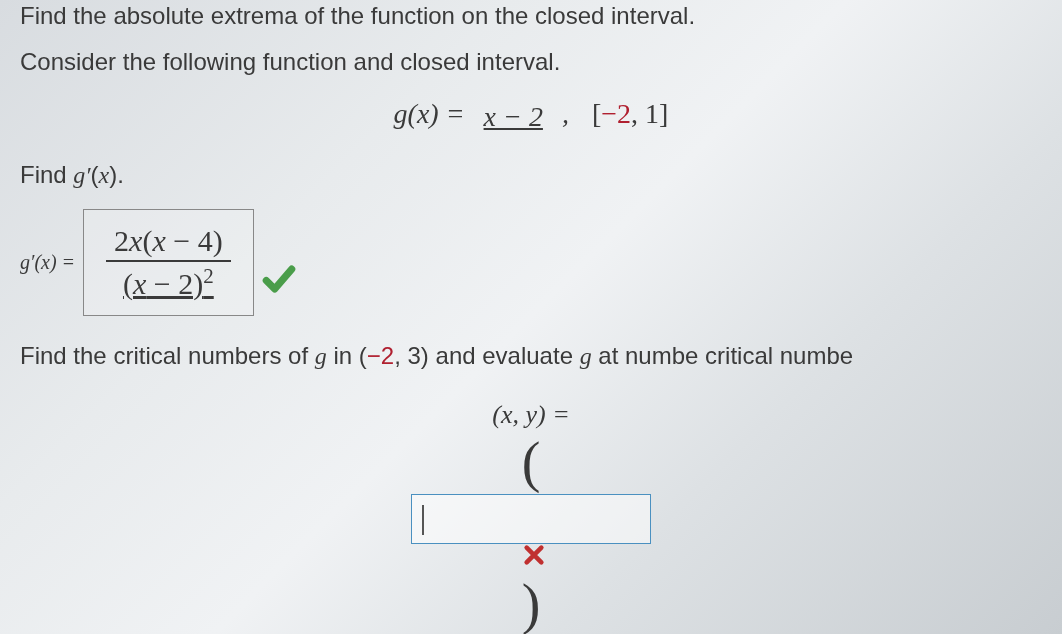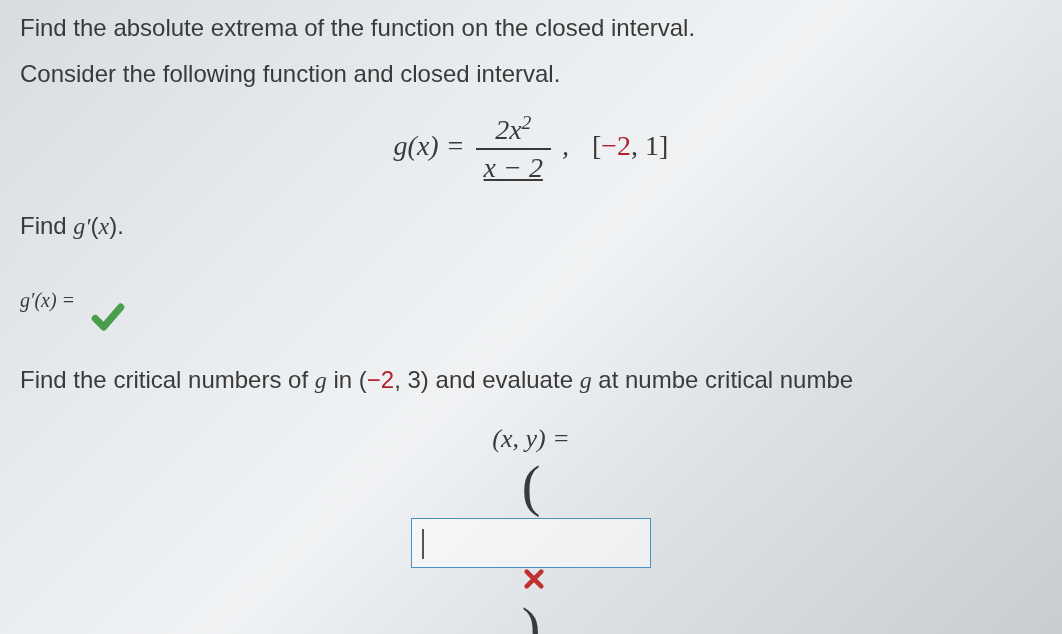--- a/index.html
+++ b/index.html
@@ -15,21 +15,21 @@
       padding: 0 20px;
       color: #3a3a3a;
       font-size: 24px;
       overflow: hidden;
       position: relative;
     }
     .line {
       margin: 18px 0;
     }
     .title {
-      margin-top: 12px;
+      margin-top: 0;
       padding-top: 2px;
     }
     .math-display {
       text-align: center;
       margin: 22px 0 26px 0;
       font-family: 'Times New Roman', serif;
       font-style: italic;
       font-size: 28px;
     }
     .math-inline {
@@ -134,37 +134,44 @@
   <span>Find the absolute extrema of the function on the closed interval.</span>
 </div>
 
 <div class="line">
   <span>Consider the following function and closed interval.</span>
 </div>
 
 <div class="math-display">
   <span>g(x) = </span>
   <span class="frac">
-    <span class="num">
-      <span>2</span><span>x</span><span class="sup">2</span>
-    </span>
     <span class="den">x − 2</span>
   </span>
   <span>,</span>
   <span class="interval">
     <span style="font-style:normal">[</span><span class="neg">−2</span><span style="font-style:normal">, </span><span style="font-style:normal">1</span><span style="font-style:normal">]</span>
   </span>
 </div>
 
 <div class="line">
   <span>Find <span class="math-inline">g′</span>(<span class="math-inline">x</span>).</span>
 </div>
 
 <div class="derivative-row">
   <span class="math-inline" style="font-size:20px;margin-right:8px">g′(x) = </span>
+  <span class="answer-box">
+    <span class="frac">
+      <span class="num" style="font-style:normal">
+        2<span style="font-style:italic">x</span>(<span style="font-style:italic">x</span> − 4)
+      </span>
+      <span class="den" style="font-style:normal">
+        (<span style="font-style:italic">x</span> − 2)<span class="sup">2</span>
+      </span>
+    </span>
+  </span>
   <span class="check-icon">
     <svg viewBox="0 0 24 24">
         <path d="M3 13 L9 19 L21 5" stroke="#4a9d4a" stroke-width="5" fill="none" stroke-linecap="round" stroke-linejoin="round"></path>
       </svg>
   </span>
 </div>
 
 <div class="line" style="margin-top:26px">
   <span>Find the critical numbers of </span><span class="math-inline">g</span><span> in (</span><span class="neg" style="font-style:normal">−2</span><span>, 3) and evaluate </span><span class="math-inline">g</span><span> at numbe critical numbe</span>
 </div>

